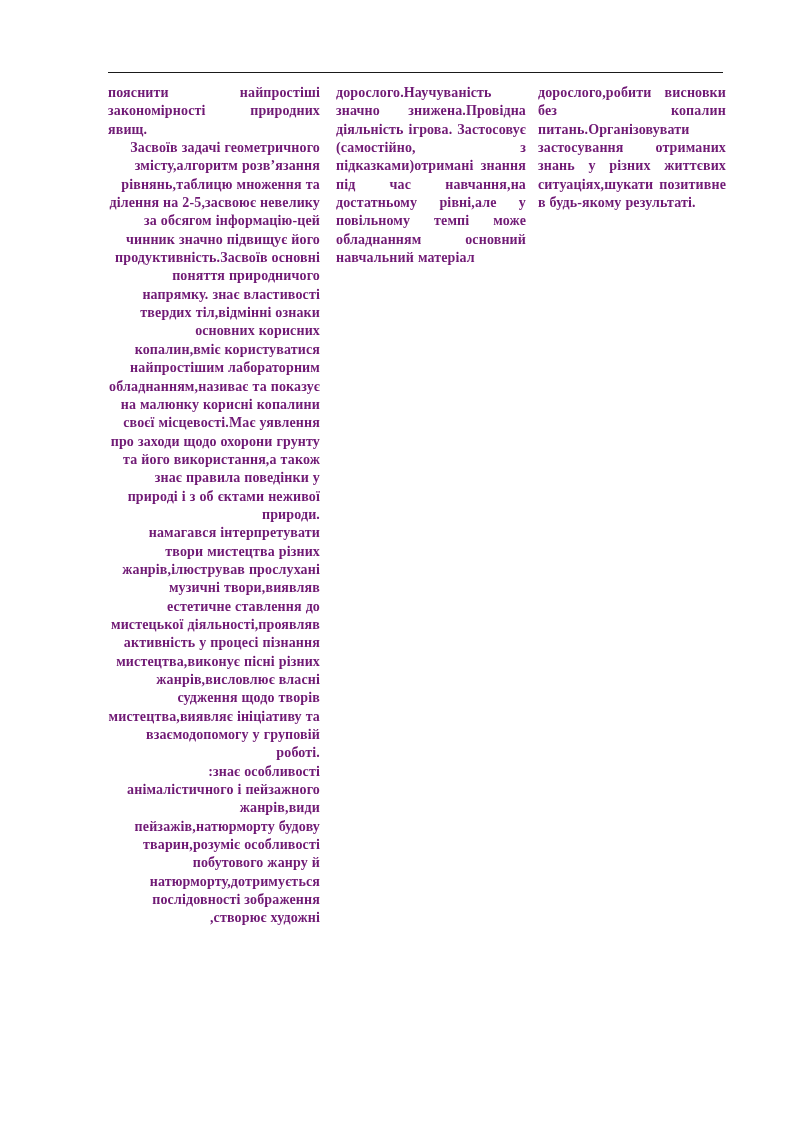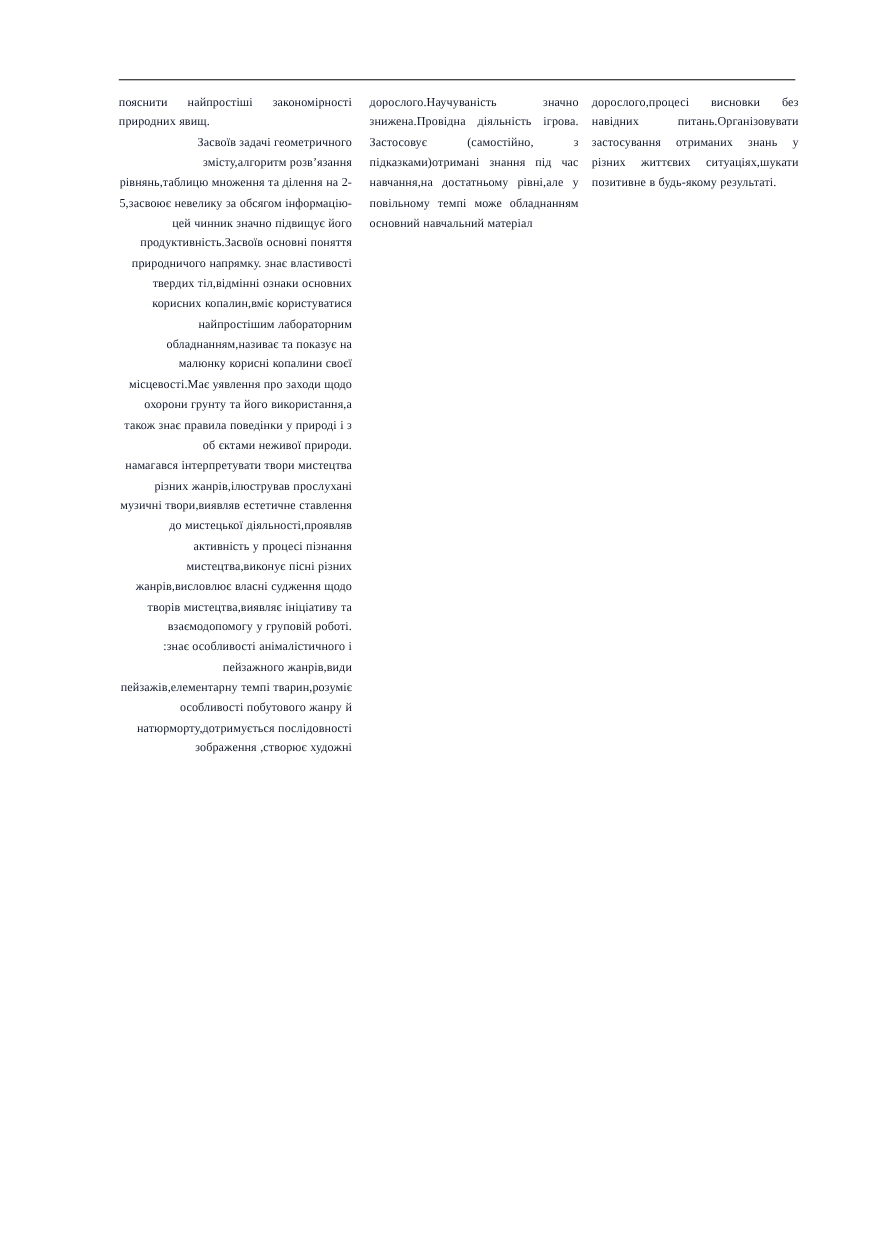--- a/index.html
+++ b/index.html
@@ -43,25 +43,26 @@
     position: absolute;
     top: 0;
   }
 
   .col-1 { left: 0px;   width: 212px; }
   .col-2 { left: 228px; width: 190px; }
   .col-3 { left: 430px; width: 188px; }
 
   .para {
     margin: 0;
-    font-size: 11px;
+    font-size: 14px;
     line-height: 18.35px;
-    color: #0f172a;
+    color: #701a75;
     letter-spacing: 0.01em;
     word-spacing: 0.02em;
+    font-weight: bold;
   }
 
   
   .col-1 .para { text-align: right; }
   .col-1 .para.justify { text-align: justify; text-align-last: left; }
 
   
   .col-2 .para,
   .col-3 .para {
     text-align: justify;
@@ -81,26 +82,26 @@
 <div class="page">
 
   <div class="header-rule"></div>
 
   <div class="columns">
 
     <div class="col col-1">
       <p class="para justify">пояснити найпростіші закономірності природних явищ.</p>
       <p class="para">Засвоїв задачі геометричного змісту,алгоритм розв’язання рівнянь,таблицю множення та ділення на 2-5,засвоює невелику за обсягом інформацію-цей чинник значно підвищує його продуктивність.Засвоїв основні поняття природничого напрямку.  знає властивості твердих тіл,відмінні ознаки основних корисних копалин,вміє користуватися найпростішим лабораторним обладнанням,називає та показує на малюнку корисні копалини своєї місцевості.Має уявлення про заходи щодо охорони грунту та його використання,а також знає правила поведінки у природі і з об єктами неживої природи.</p>
       <p class="para">намагався інтерпретувати твори мистецтва різних жанрів,ілюстрував прослухані музичні твори,виявляв естетичне ставлення до мистецької діяльності,проявляв активність у процесі пізнання мистецтва,виконує пісні різних жанрів,висловлює власні судження щодо творів мистецтва,виявляє ініціативу та взаємодопомогу у груповій роботі.</p>
-      <p class="para">:знає особливості анімалістичного і пейзажного жанрів,види пейзажів,елементарну темпі тварин,розуміє особливості побутового жанру й натюрморту,дотримується послідовності зображення ,створює художні</p>
+      <p class="para">:знає особливості анімалістичного і пейзажного жанрів,види пейзажів,натюрморту будову тварин,розуміє особливості побутового жанру й натюрморту,дотримується послідовності зображення ,створює художні</p>
     </div>
 
     <div class="col col-2">
       <p class="para">дорослого.Научуваність значно знижена.Провідна діяльність ігрова. Застосовує (самостійно, з підказками)отримані знання під час навчання,на достатньому рівні,але у повільному темпі може обладнанням основний навчальний матеріал</p>
     </div>
 
     <div class="col col-3">
-      <p class="para">дорослого,процесі висновки без навідних питань.Організовувати застосування отриманих знань у різних життєвих ситуаціях,шукати позитивне в будь-якому результаті.</p>
+      <p class="para">дорослого,робити висновки без копалин питань.Організовувати застосування отриманих знань у різних життєвих ситуаціях,шукати позитивне в будь-якому результаті.</p>
     </div>
 
   </div>
 
 </div>
 
 </body></html>

